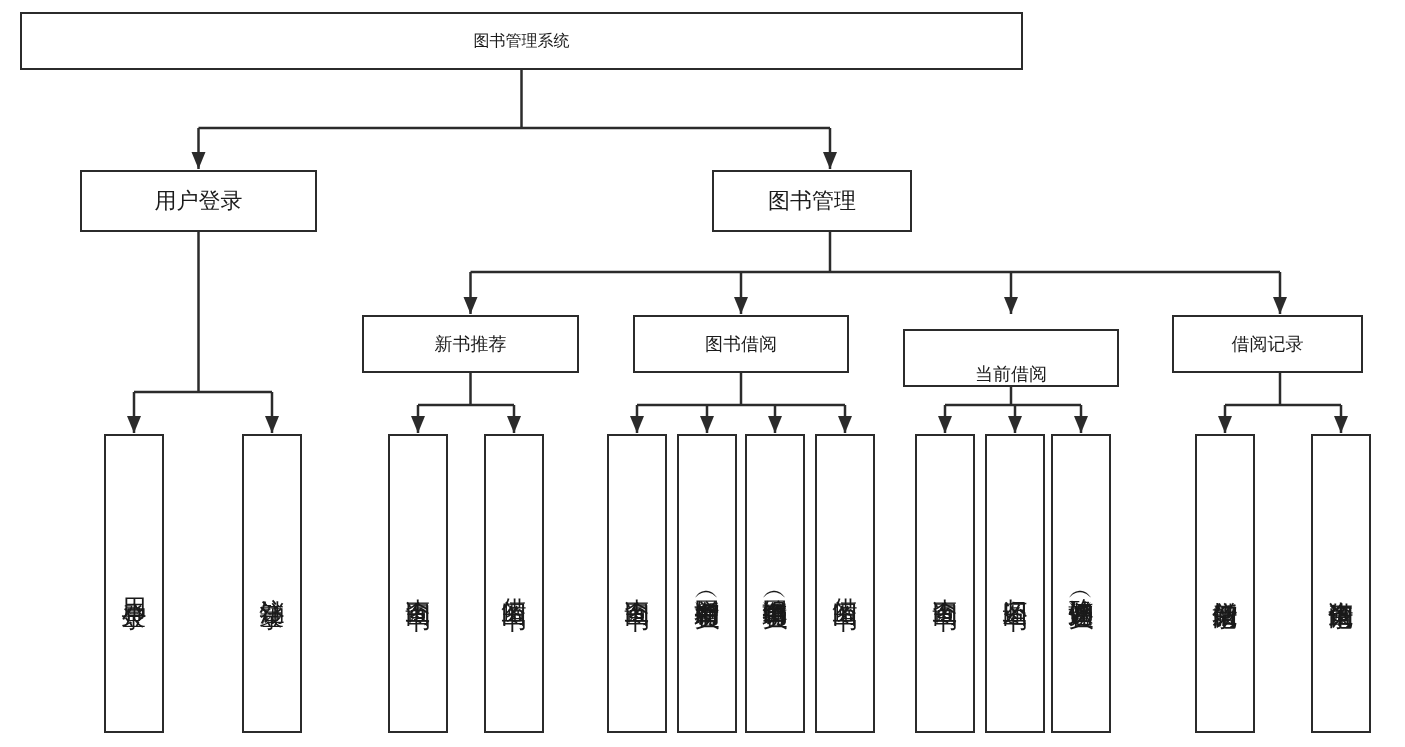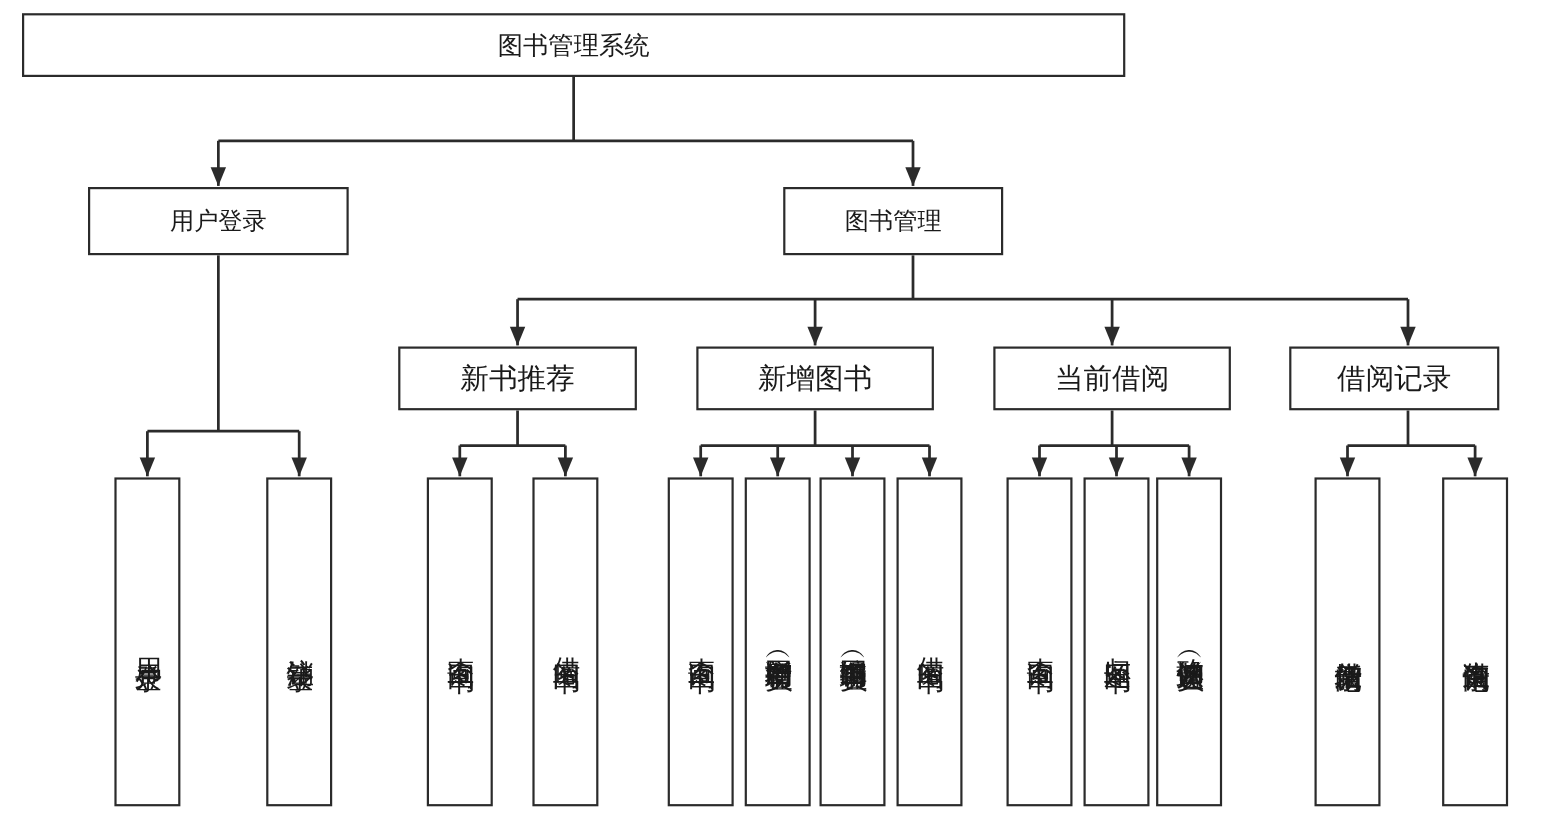--- a/index.html
+++ b/index.html
@@ -35,25 +35,25 @@
     justify-content: center;
     color: #1a1a1a;
   }
   .node .label {
     display: block;
     text-align: center;
     line-height: 1.16;
     white-space: nowrap;
   }
   
-  .lvl0 { font-size: 23px; }
+  .lvl0 { font-size: 16px; }
   
   .lvl1 { font-size: 22px; }
   
-  .lvl2 { font-size: 26px; }
+  .lvl2 { font-size: 18px; }
   
   .leaf .label {
     writing-mode: vertical-rl;
     text-orientation: upright;
     font-size: 25px;
     letter-spacing: 3px;
     line-height: 1;
   }
   .leaf.dense .label {
     font-size: 25px;
@@ -132,23 +132,23 @@
       <div class="node lvl1" style="left: 80px; top: 170px; width: 237px; height: 62px;">
         <span class="label">用户登录</span>
       </div>
       <div class="node lvl1" style="left: 712px; top: 170px; width: 200px; height: 62px;">
         <span class="label">图书管理</span>
       </div>
       <div class="node lvl2" style="left: 362px; top: 315px; width: 217px; height: 58px;">
         <span class="label">新书推荐</span>
       </div>
       <div class="node lvl2" style="left: 633px; top: 315px; width: 216px; height: 58px;">
-        <span class="label">新增图书</span>
+        <span class="label">图书借阅</span>
       </div>
-      <div class="node lvl2" style="left: 903px; top: 315px; width: 216px; height: 58px;">
+      <div class="node lvl2" style="left: 903px; top: 329px; width: 216px; height: 58px; align-items: flex-end;">
         <span class="label">当前借阅</span>
       </div>
       <div class="node lvl2" style="left: 1172px; top: 315px; width: 191px; height: 58px;">
         <span class="label">借阅记录</span>
       </div>
       <div class="node lvl3 leaf" style="left: 104px; top: 434px; width: 60px; height: 299px;">
         <span class="label">用户登录</span>
       </div>
       <div class="node lvl3 leaf" style="left: 242px; top: 434px; width: 60px; height: 299px;">
         <span class="label">注销登录</span>

